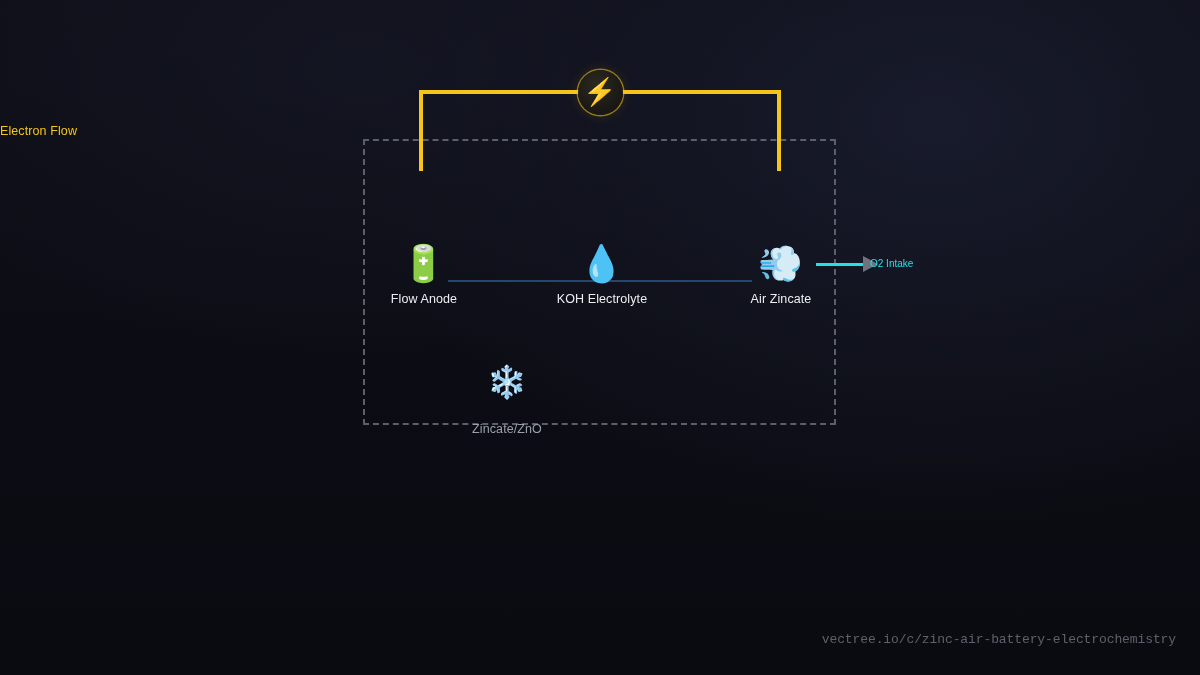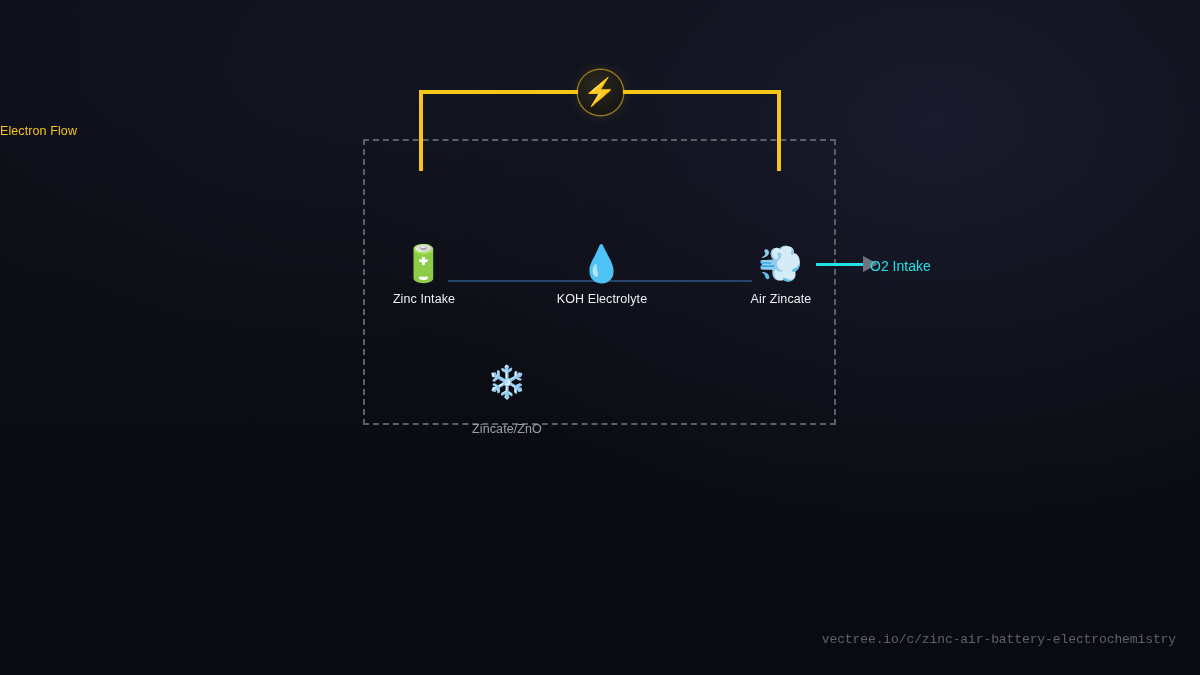--- a/index.html
+++ b/index.html
@@ -138,21 +138,21 @@
     width: 0; height: 0;
     border-top: 8px solid transparent;
     border-bottom: 8px solid transparent;
     border-left: 15px solid #6e737d;
   }
   .o2-label {
     position: absolute;
     left: 870px;
     top: 258px;
     color: #22e2e8;
-    font-size: 14px;
+    font-size: 10px;
     white-space: nowrap;
   }
 
   
   #footer {
     position: absolute;
     left: 0;
     bottom: 0;
     width: 1200px;
     height: 160px;
@@ -184,21 +184,21 @@
     <div class="bolt-badge">
       <span>⚡</span>
     </div>
 
     <div class="electron-flow-label">Electron Flow</div>
 
     <div class="electrolyte-line"></div>
 
     <div class="node" id="node-anode">
       <span class="glyph">🔋</span>
-      <span class="node-label">Zinc Intake</span>
+      <span class="node-label">Flow Anode</span>
     </div>
 
     <div class="node" id="node-koh">
       <span class="glyph">💧</span>
       <span class="node-label">KOH Electrolyte</span>
     </div>
 
     <div class="node" id="node-cathode">
       <span class="glyph">💨</span>
       <span class="node-label">Air Zincate</span>

